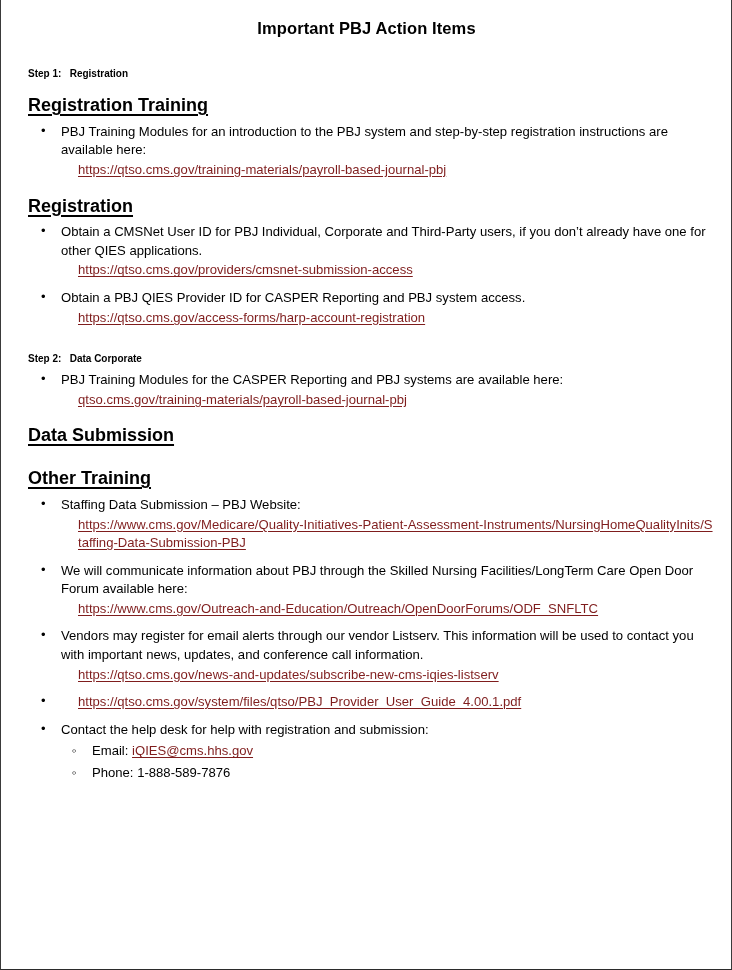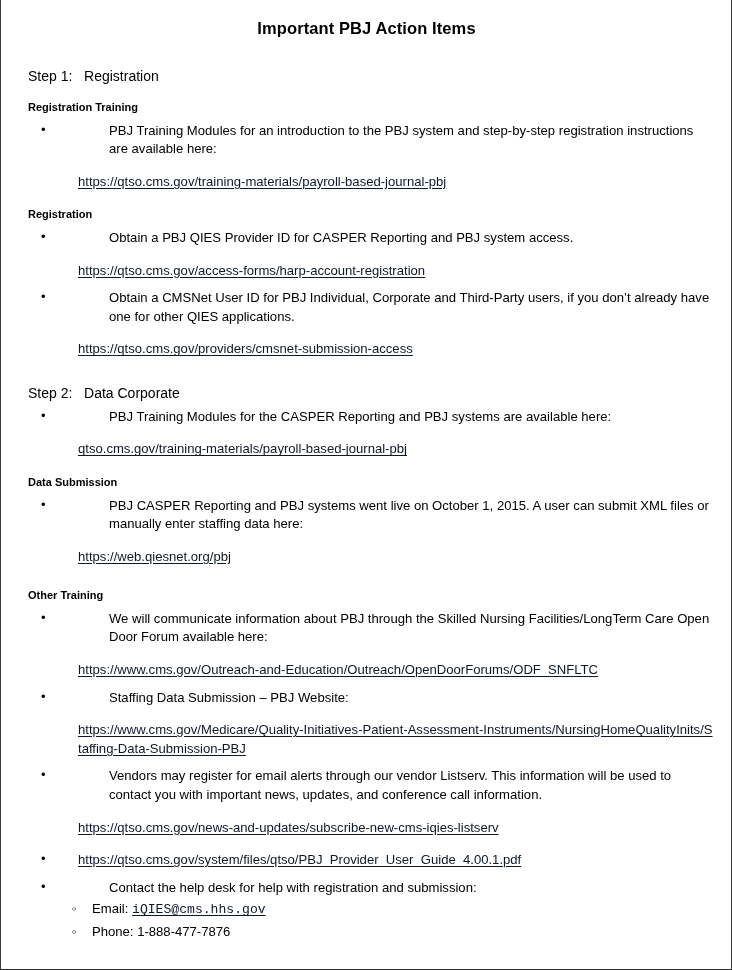--- a/index.html
+++ b/index.html
@@ -32,30 +32,31 @@
   }
   .doc-title {
     text-align: center;
     font-size: 16.5px;
     font-weight: bold;
     letter-spacing: 0.1px;
     margin: 7px 0 12px 0;
     padding-right: 10px;
   }
   .step-heading {
-    font-size: 14px;
-    font-weight: normal;
+    font-size: 10px;
+    font-weight: bold;
     margin: 26px 0 0 0;
     white-space: pre;
   }
   .step-heading.first { margin-top: 30px; }
   .sub-heading {
     display: inline-block;
-    font-size: 11px;
+    font-size: 18px;
     font-weight: bold;
+    text-decoration: underline;
     text-underline-offset: 2.5px;
     text-decoration-thickness: 2px;
     margin: 17px 0 0 0;
   }
   .sub-heading-wrap { line-height: 1.1; }
   ul.bullets {
     list-style: none;
     margin: 6px 0 0 0;
     padding: 0;
   }
@@ -68,36 +69,35 @@
   }
   ul.bullets > li:first-child { margin-top: 7px; }
   ul.bullets > li::before {
     content: "\2022";
     position: absolute;
     left: 13px;
     top: -1px;
     font-size: 13px;
     line-height: 1.42;
   }
-  .body-text { display: block; margin-left: 48px; }
+  .body-text { display: block; }
   .link {
     display: block;
-    color: #0f172a;
+    color: #7f1d1d;
     text-decoration: underline;
     text-underline-offset: 1.5px;
     word-break: break-all;
     margin-left: 17px;
-    margin-top: 14px;
+    margin-top: 1px;
     font-size: 13.1px;
   }
   .link.inline {
     display: inline;
     margin-left: 0;
     word-break: normal;
-    font-family: Liberation Mono, monospace;
   }
   ul.sub-bullets {
     list-style: none;
     margin: 3px 0 0 0;
     padding: 0;
   }
   ul.sub-bullets > li {
     position: relative;
     padding-left: 31px;
     margin-top: 3px;
@@ -130,70 +130,64 @@
         <span class="body-text">PBJ Training Modules for an introduction to the PBJ system and step-by-step registration instructions are available here:</span>
         <a class="link" href="#">https://qtso.cms.gov/training-materials/payroll-based-journal-pbj</a>
       </li>
     </ul>
 
     <div class="sub-heading-wrap">
       <span class="sub-heading">Registration</span>
     </div>
     <ul class="bullets">
       <li>
+        <span class="body-text">Obtain a CMSNet User ID for PBJ Individual, Corporate and Third-Party users, if you don’t already have one for other QIES applications.</span>
+        <a class="link" href="#">https://qtso.cms.gov/providers/cmsnet-submission-access</a>
+      </li>
+      <li>
         <span class="body-text">Obtain a PBJ QIES Provider ID for CASPER Reporting and PBJ system access.</span>
         <a class="link" href="#">https://qtso.cms.gov/access-forms/harp-account-registration</a>
-      </li>
-      <li>
-        <span class="body-text">Obtain a CMSNet User ID for PBJ Individual, Corporate and Third-Party users, if you don’t already have one for other QIES applications.</span>
-        <a class="link" href="#">https://qtso.cms.gov/providers/cmsnet-submission-access</a>
       </li>
     </ul>
 
     <div class="step-heading">Step 2:   Data Corporate</div>
 
     <ul class="bullets">
       <li>
         <span class="body-text">PBJ Training Modules for the CASPER Reporting and PBJ systems are available here:</span>
         <a class="link" href="#">qtso.cms.gov/training-materials/payroll-based-journal-pbj</a>
       </li>
     </ul>
 
     <div class="sub-heading-wrap">
       <span class="sub-heading">Data Submission</span>
     </div>
-    <ul class="bullets">
-      <li>
-        <span class="body-text">PBJ CASPER Reporting and PBJ systems went live on October 1, 2015. A user can submit XML files or manually enter staffing data here:</span>
-        <a class="link" href="#">https://web.qiesnet.org/pbj</a>
-      </li>
-    </ul>
 
     <div class="sub-heading-wrap" style="margin-top:6px;">
       <span class="sub-heading">Other Training</span>
     </div>
     <ul class="bullets">
       <li>
+        <span class="body-text">Staffing Data Submission – PBJ Website:</span>
+        <a class="link" href="#">https://www.cms.gov/Medicare/Quality-Initiatives-Patient-Assessment-Instruments/NursingHomeQualityInits/Staffing-Data-Submission-PBJ</a>
+      </li>
+      <li>
         <span class="body-text">We will communicate information about PBJ through the Skilled Nursing Facilities/LongTerm Care Open Door Forum available here:</span>
         <a class="link" href="#">https://www.cms.gov/Outreach-and-Education/Outreach/OpenDoorForums/ODF_SNFLTC</a>
-      </li>
-      <li>
-        <span class="body-text">Staffing Data Submission – PBJ Website:</span>
-        <a class="link" href="#">https://www.cms.gov/Medicare/Quality-Initiatives-Patient-Assessment-Instruments/NursingHomeQualityInits/Staffing-Data-Submission-PBJ</a>
       </li>
       <li>
         <span class="body-text">Vendors may register for email alerts through our vendor Listserv. This information will be used to contact you with important news, updates, and conference call information.</span>
         <a class="link" href="#">https://qtso.cms.gov/news-and-updates/subscribe-new-cms-iqies-listserv</a>
       </li>
       <li>
         <a class="link" href="#">https://qtso.cms.gov/system/files/qtso/PBJ_Provider_User_Guide_4.00.1.pdf</a>
       </li>
       <li>
         <span class="body-text">Contact the help desk for help with registration and submission:</span>
         <ul class="sub-bullets">
           <li><span>Email: </span><a class="link inline" href="#">iQIES@cms.hhs.gov</a></li>
-          <li>Phone: 1-888-477-7876</li>
+          <li>Phone: 1-888-589-7876</li>
         </ul>
       </li>
     </ul>
 
   </div>
 </div>
 
 </body></html>

